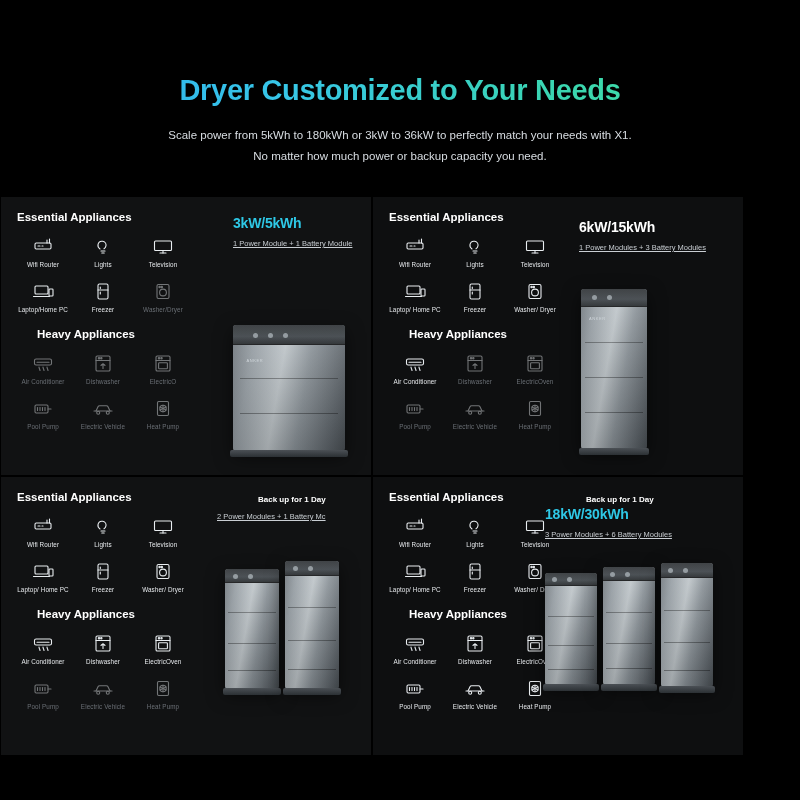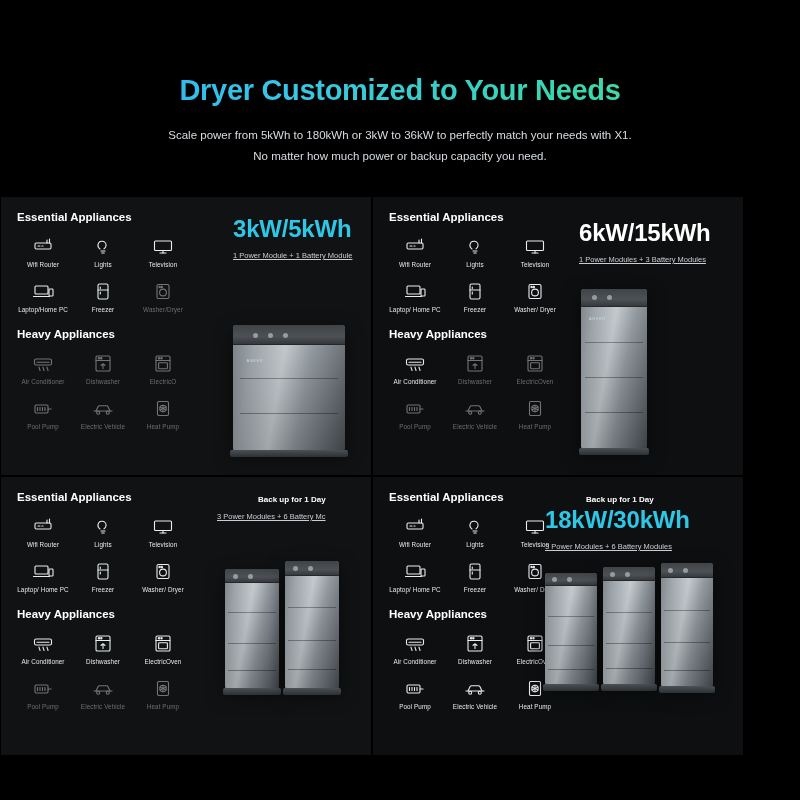--- a/index.html
+++ b/index.html
@@ -60,21 +60,21 @@
 
   .lists { width: 186px; }
 
   .list-head {
     font-size: 11.5px;
     font-weight: bold;
     color: #ffffff;
     margin-bottom: 12px;
     white-space: nowrap;
   }
-  .list-head.sub { margin-top: 14px; }
+  .list-head.sub { margin-top: 14px; margin-left: 20px; }
 
   .icon-row {
     display: flex;
     gap: 8px;
     margin-bottom: 10px;
   }
   .icon-cell {
     width: 52px;
     text-align: center;
   }
@@ -101,21 +101,21 @@
     color: #fff;
   }
   .backup-label {
     font-size: 8px;
     font-weight: bold;
     color: #ffffff;
     margin-bottom: 2px;
     padding-left: 41px;
   }
   .spec-title {
-    font-size: 24px;
+    font-size: 14px;
     font-weight: bold;
     letter-spacing: -0.2px;
     white-space: nowrap;
   }
   .spec-title.cyan { color: #2ec8e6; }
   .spec-title.white { color: #ffffff; }
   .spec-sub {
     margin-top: 8px;
     font-size: 7.5px;
     color: #c9ced3;
@@ -682,21 +682,21 @@
                   <line x1="9" y1="9" x2="15" y2="12"></line>
                   <line x1="9" y1="12" x2="15" y2="9"></line>
                 </svg>
               </div>
               <div class="icon-label">Heat Pump</div>
             </div>
           </div>
         </div>
         <div class="spec" style="left:216px;top:18px;">
           <div class="backup-label">Back up for 1 Day</div>
-          <div class="spec-sub">3 Power Modules + 6 Battery Mc</div>
+          <div class="spec-sub">2 Power Modules + 1 Battery Mc</div>
         </div>
         <div class="product" style="left:224px; top:84px;">
           <div style="position:absolute;left:0;top:8px;">
             <div class="cab" style="width:54px;height:120px;">
               <div class="head" style="height:12%"></div>
               <div class="dots" style="top:4%;left:14%">
                 <i></i>
                 <i></i>
               </div>
               <div class="seam" style="top:36%"></div>

